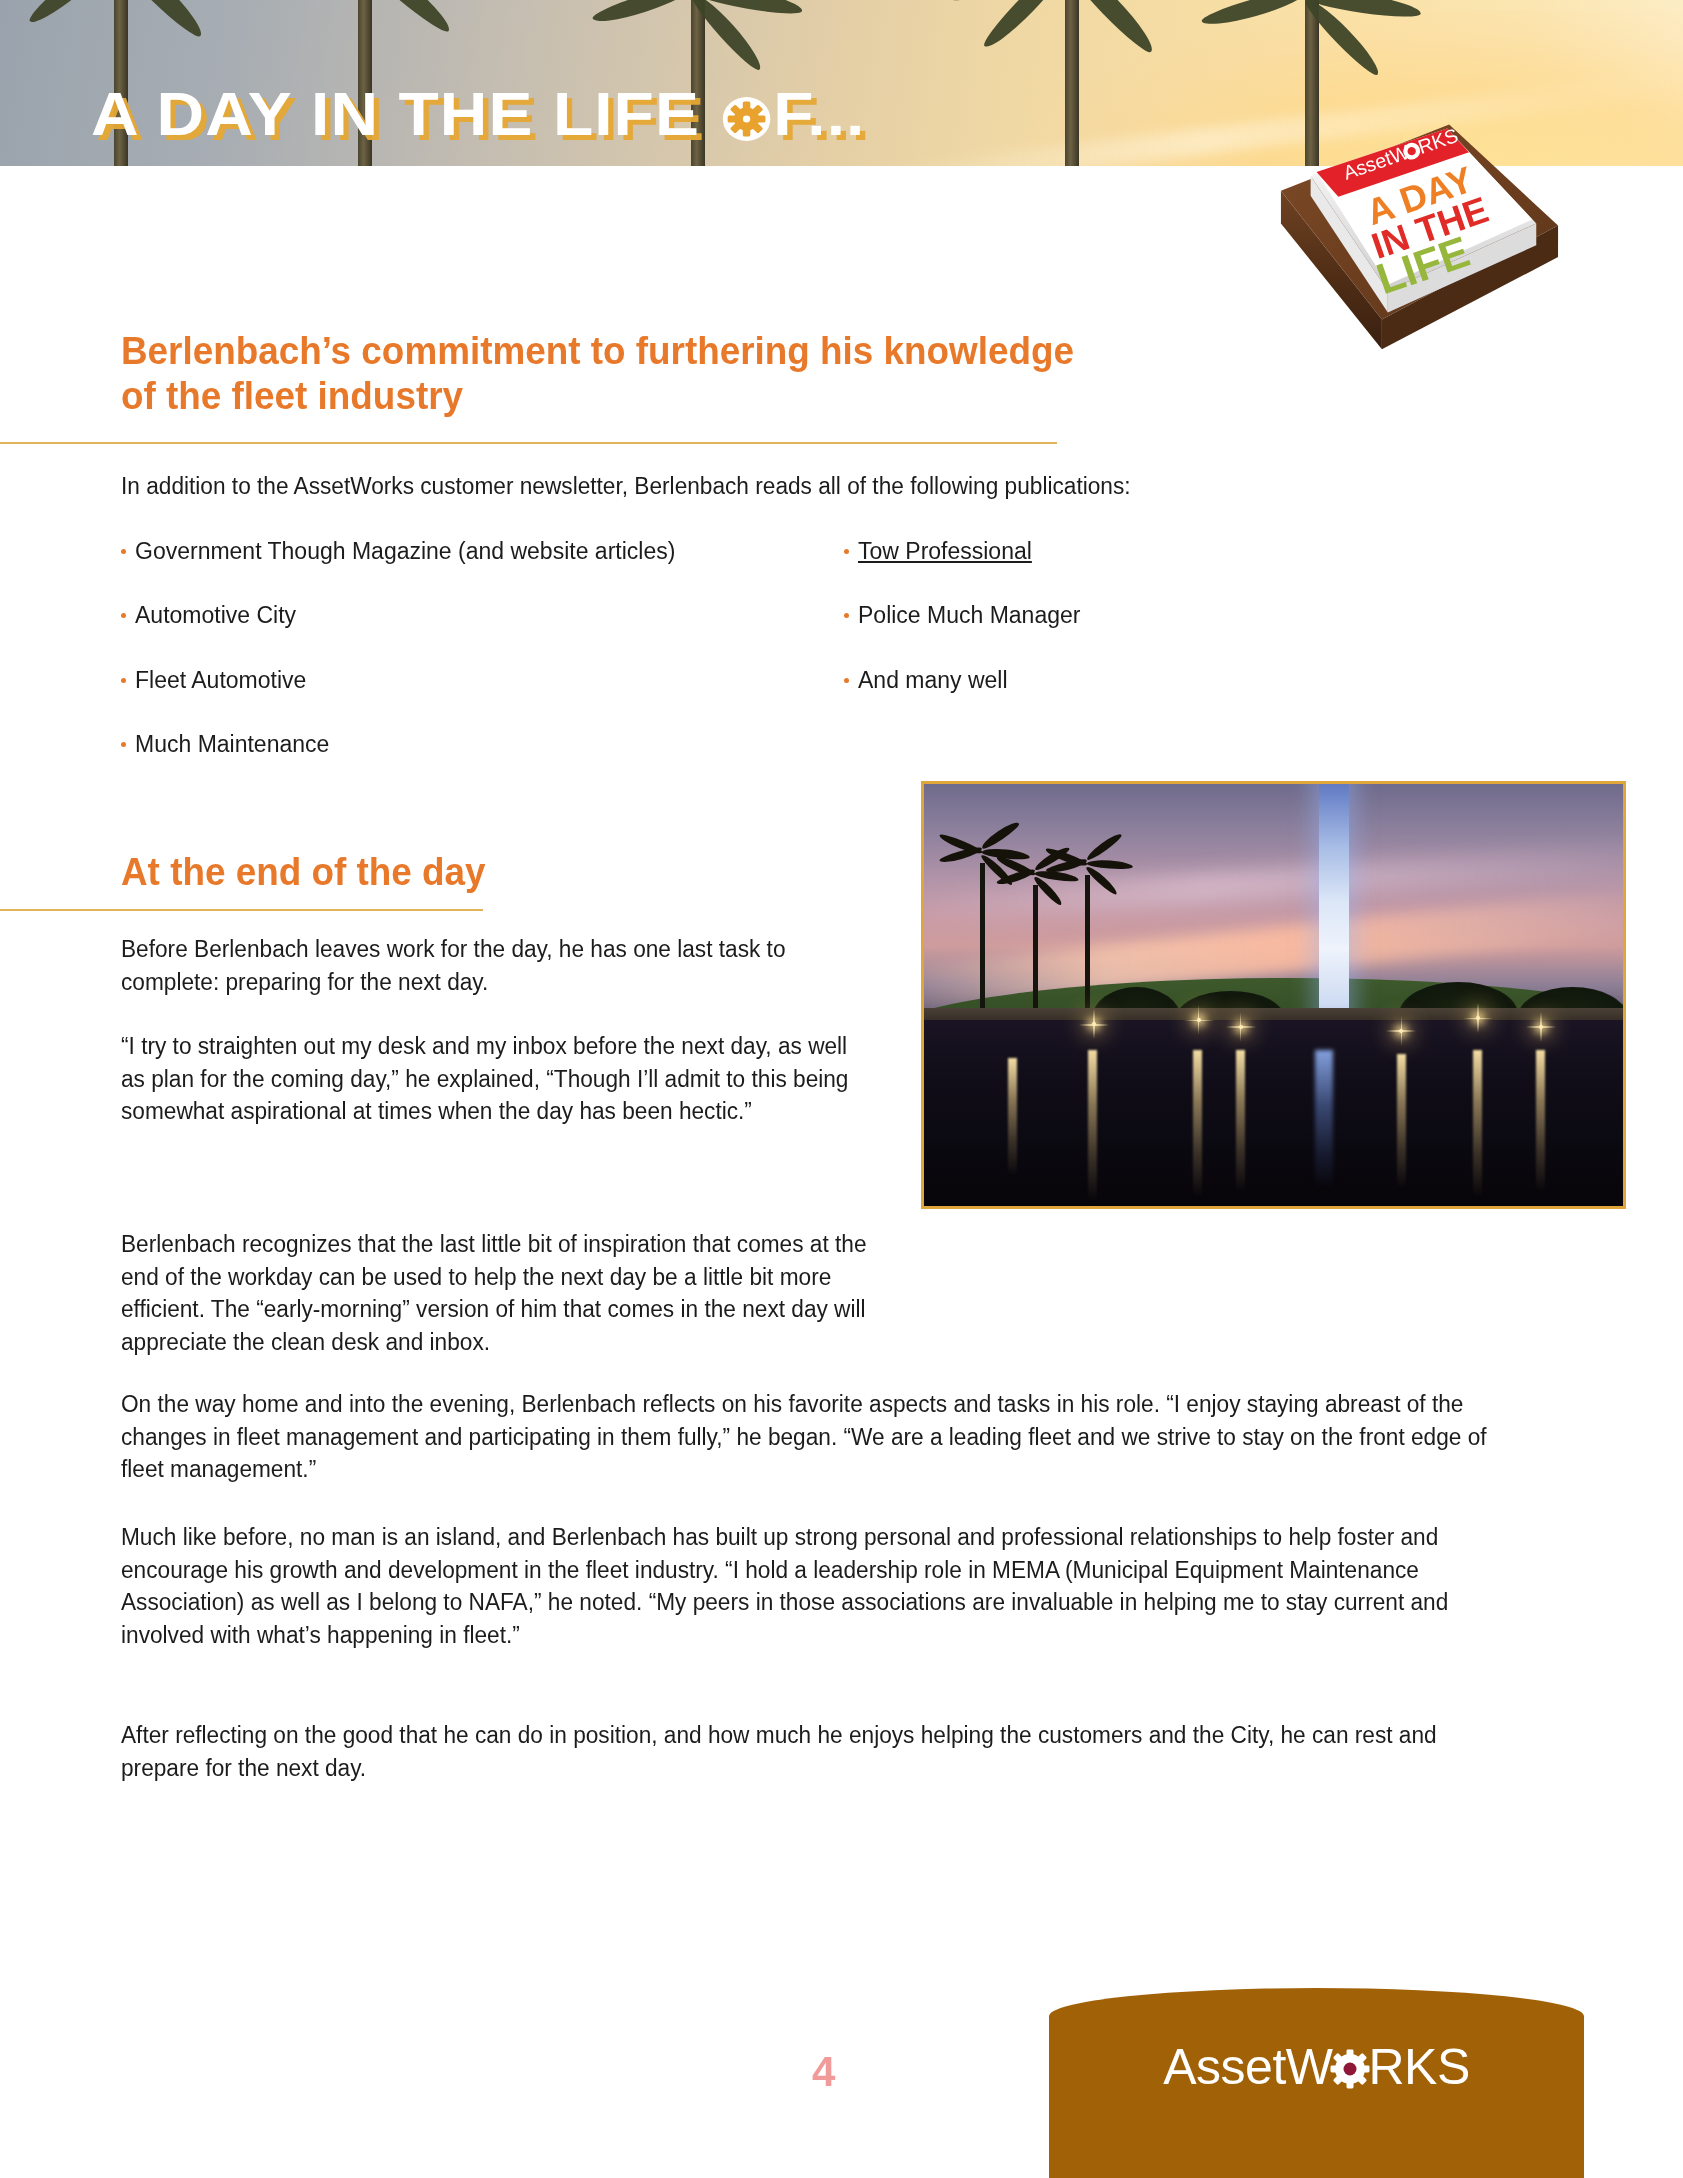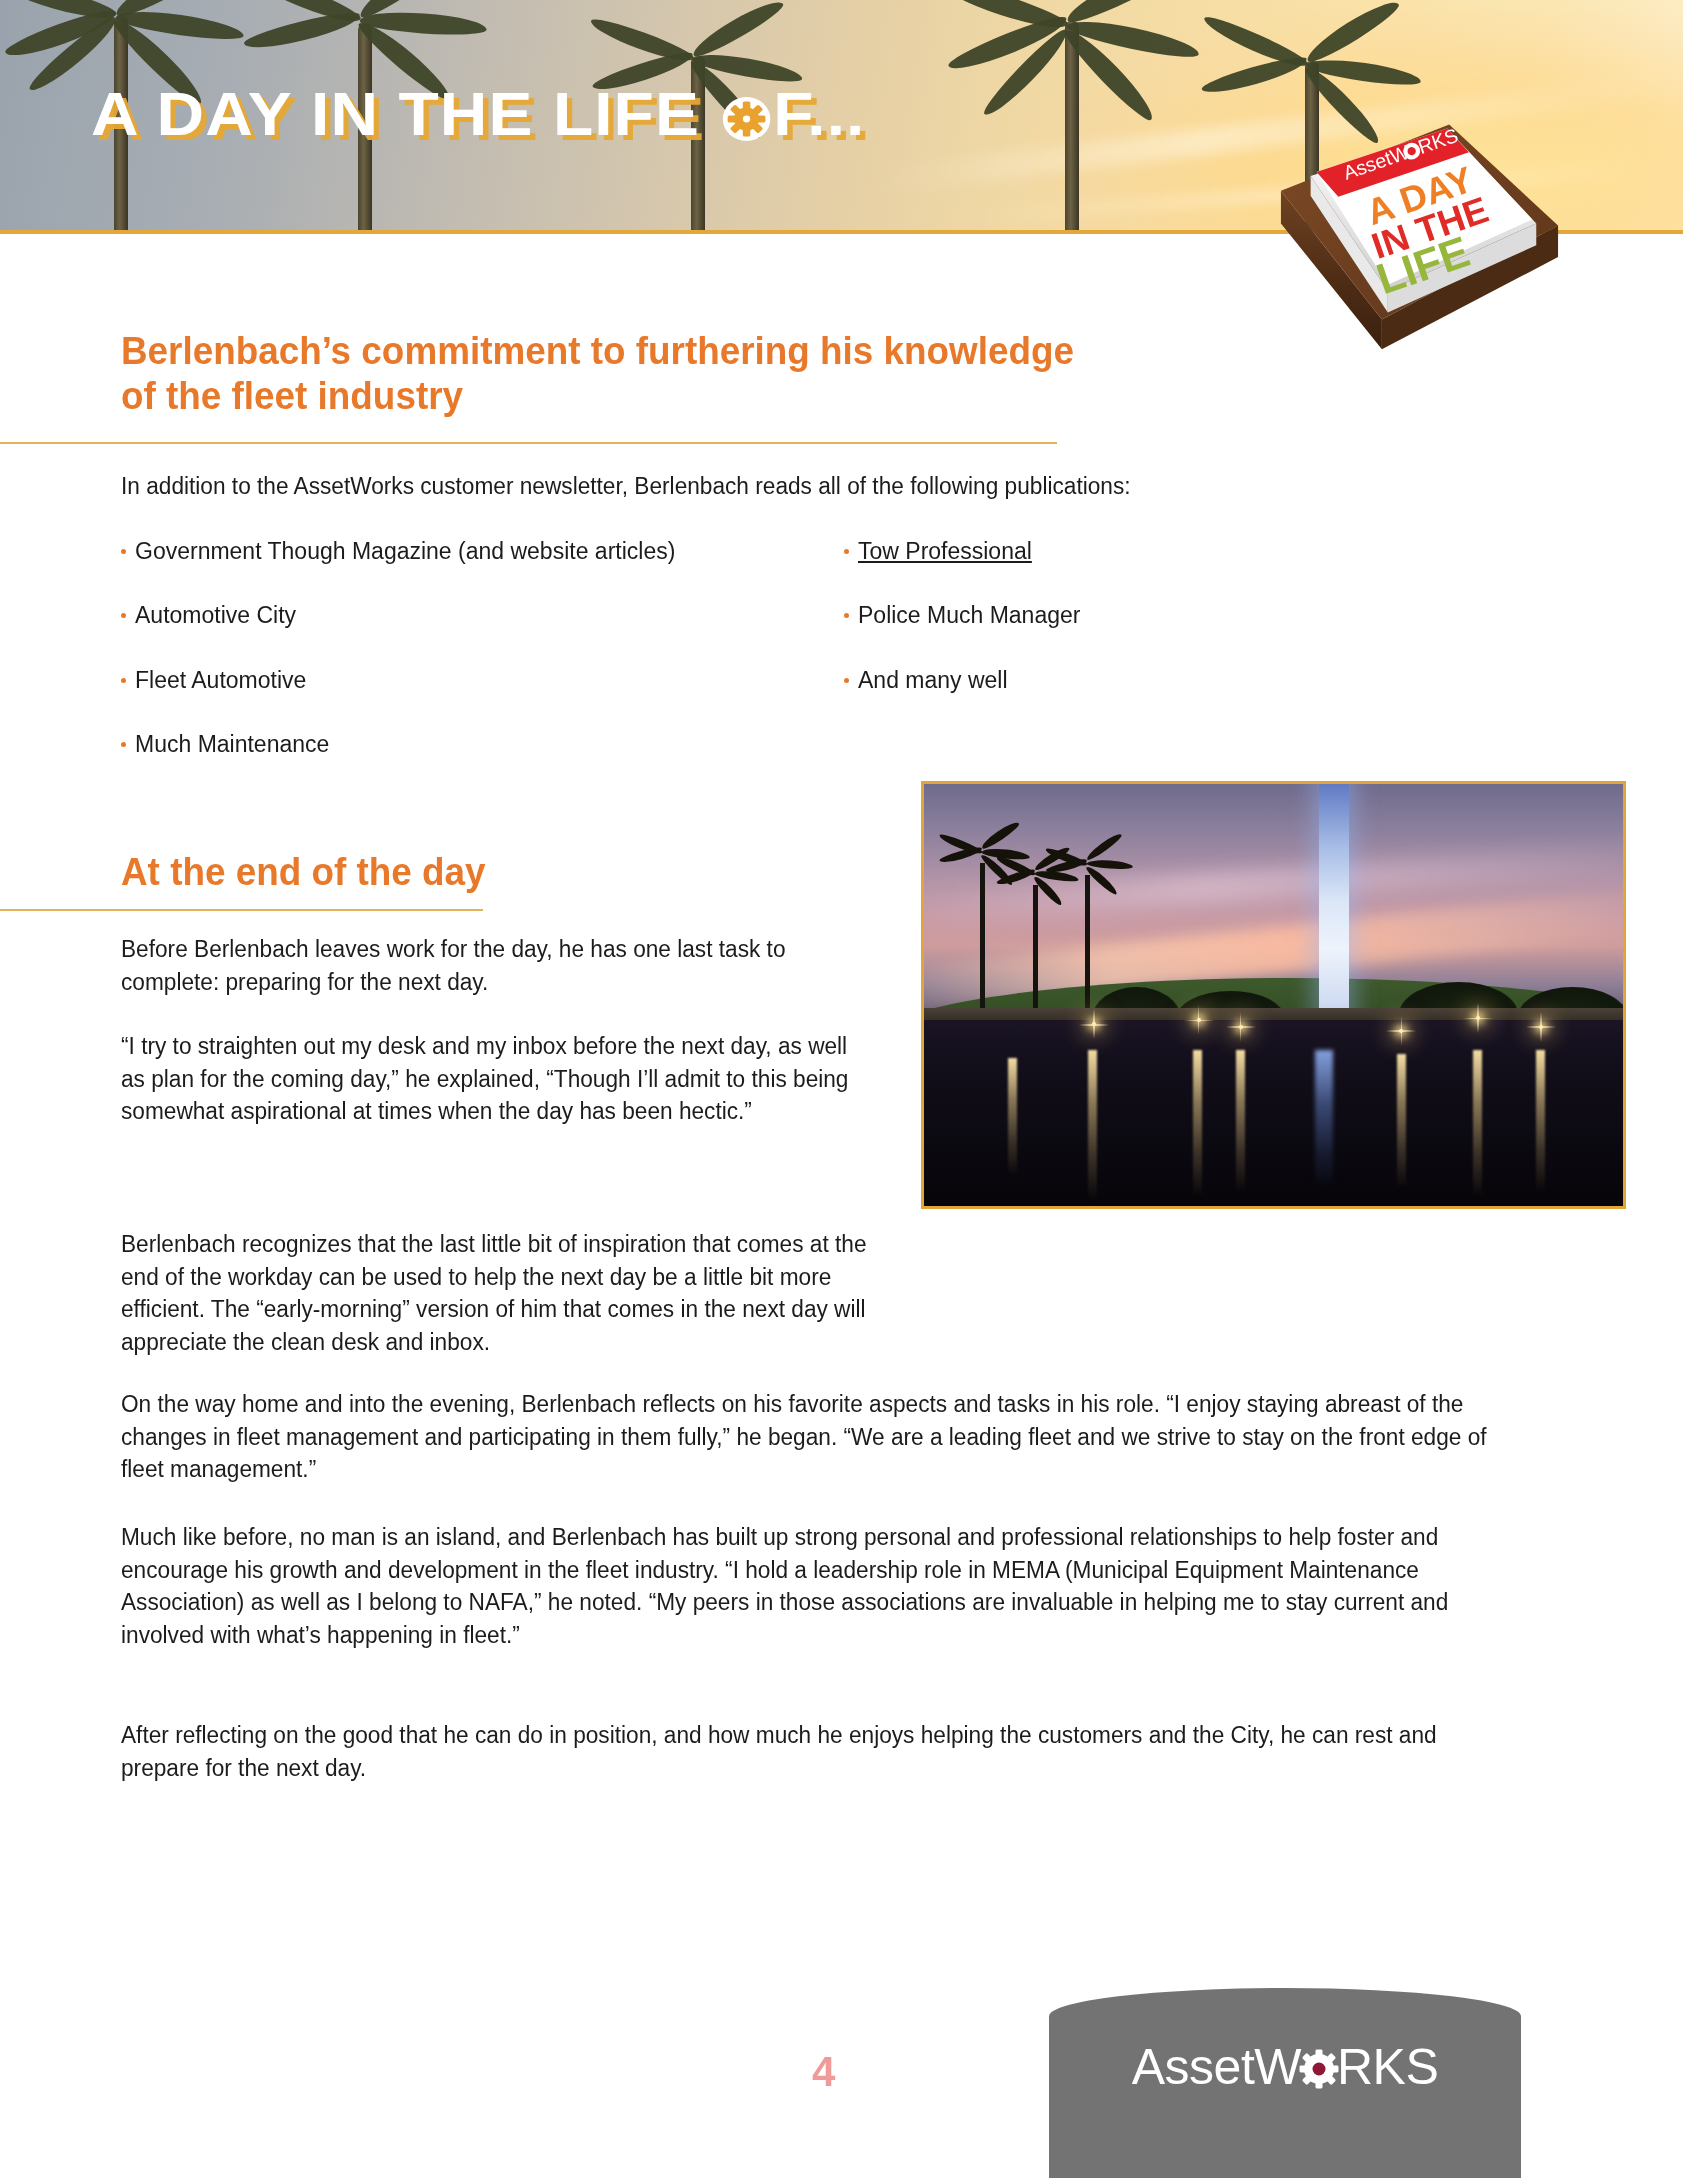--- a/index.html
+++ b/index.html
@@ -15,21 +15,21 @@
     overflow: hidden;
     font-family: "Liberation Sans", "DejaVu Sans", sans-serif;
     color: #1a1a1a;
   }
 
   
   .header-banner {
     position: absolute;
     left: 0; top: 0;
     width: 1683px;
-    height: 234px;
+    height: 166px;
     overflow: hidden;
   }
   
   .sky {
     position: absolute;
     inset: 0;
     background:
       linear-gradient(100deg,
         #9aa3ad 0%,
         #a7adb3 14%,
@@ -315,23 +315,23 @@
     width: 18px;
     background: linear-gradient(180deg, rgba(150,185,255,0.85) 0%, rgba(110,145,225,0.45) 40%, rgba(80,110,190,0.18) 75%, rgba(60,90,160,0) 100%);
     filter: blur(2px);
   }
 
   
   .footer-banner {
     position: absolute;
     left: 1049px;
     top: 1988px;
-    width: 472px;
+    width: 535px;
     height: 190px;
-    background: #737373;
+    background: #a16207;
     border-radius: 60% 60% 0 0 / 34px 34px 0 0;
     overflow: hidden;
   }
   .footer-logo {
     position: absolute;
     left: 0; right: 0;
     top: 50px;
     text-align: center;
     font-size: 50px;
     font-weight: normal;

